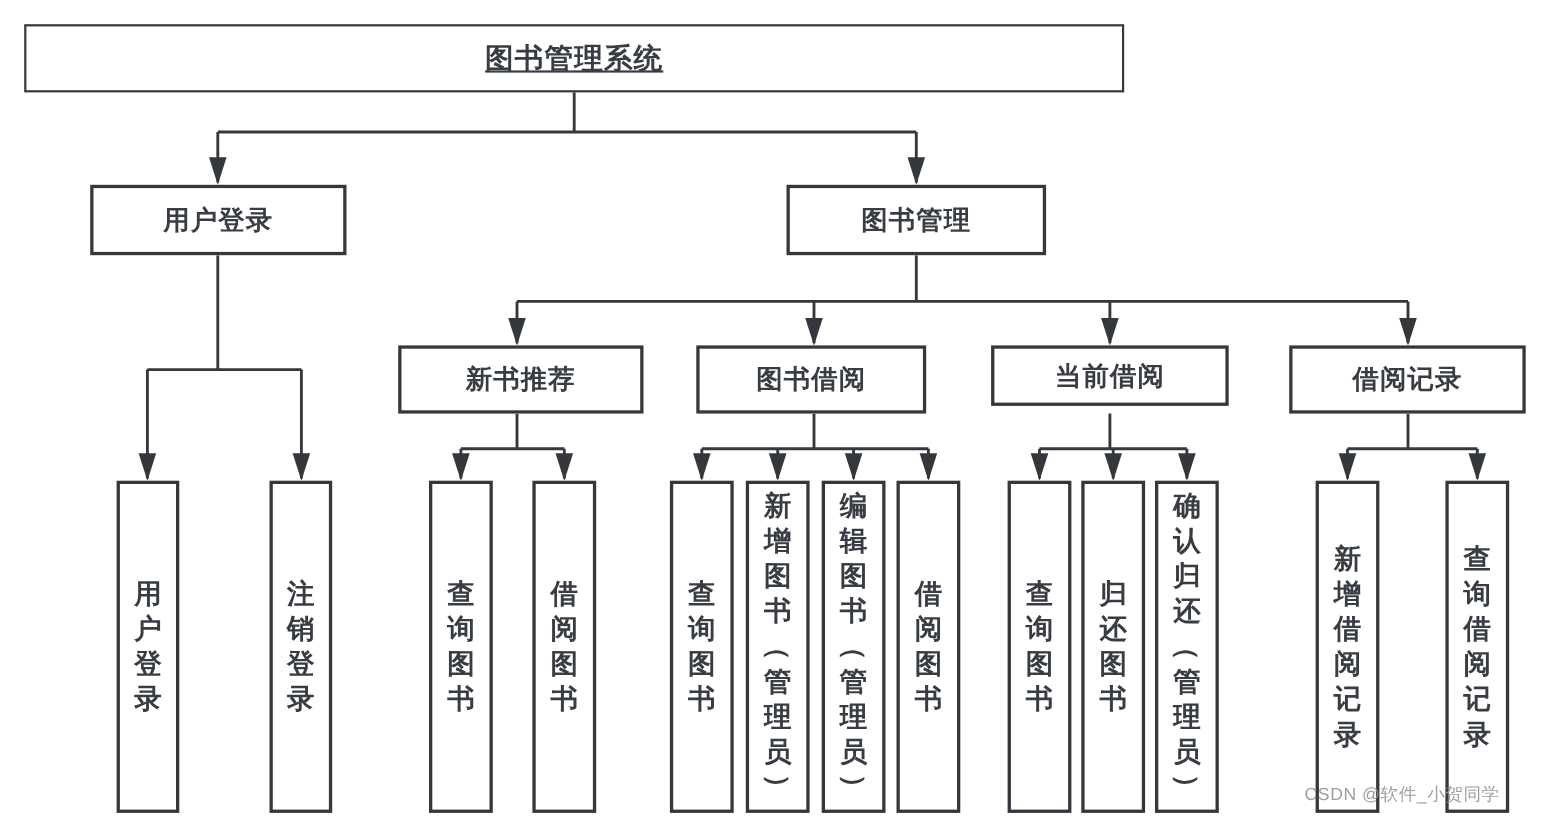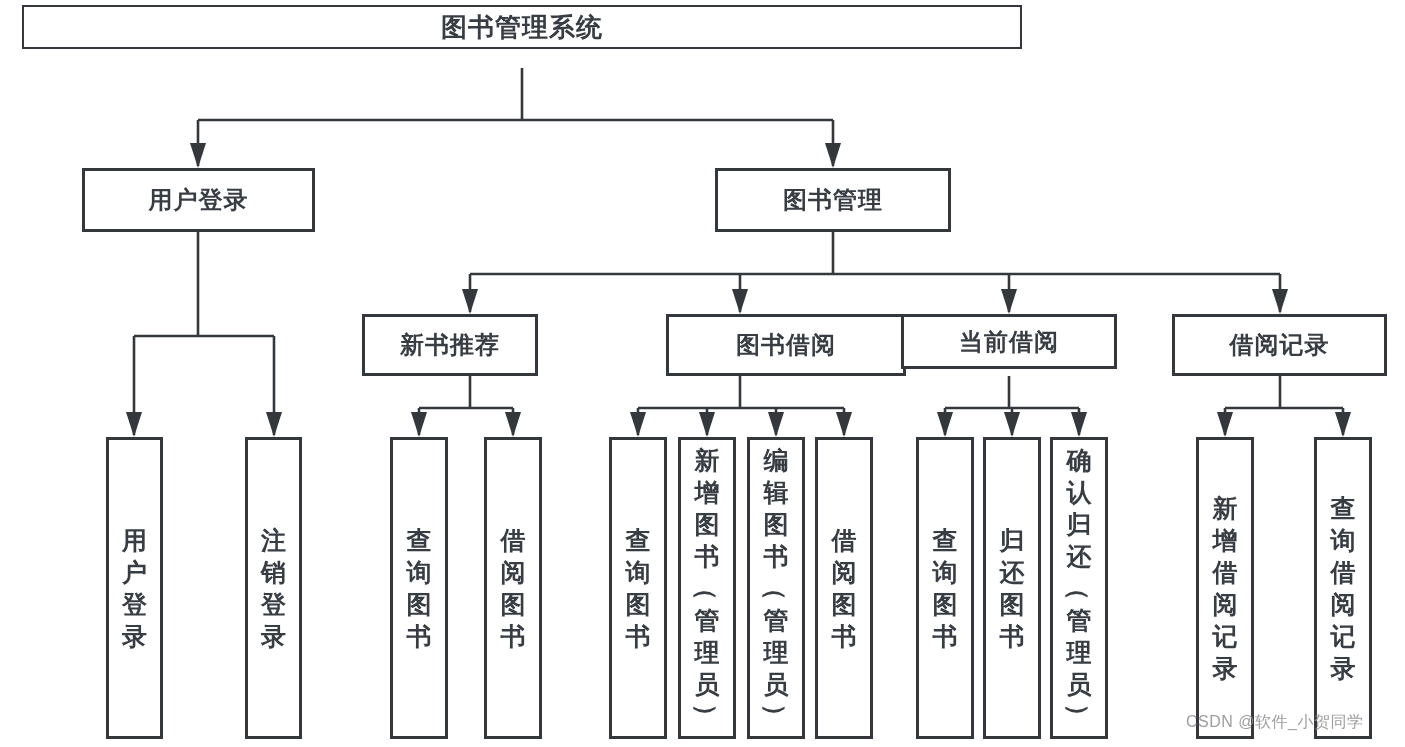--- a/index.html
+++ b/index.html
@@ -31,25 +31,25 @@
     border: 2.5px solid #34383c;
     display: flex;
     align-items: center;
     justify-content: center;
     font-size: 24px;
     font-weight: 600;
     color: #383d44;
     z-index: 2;
     letter-spacing: 1px;
   }
-  .b-root  { left: 22px;   top: 5px;  width: 1000px; height: 44px; font-size: 26px; }
+  .b-root  { left: 22px;   top: 22px;  width: 1000px; height: 62px; font-size: 26px; text-decoration: underline; }
   .b-login { left: 82px;   top: 168px; width: 233px;  height: 64px; border-width: 3px; }
   .b-manage{ left: 715px;  top: 168px; width: 236px;  height: 64px; border-width: 3px; }
-  .b-newbook { left: 362px;  top: 314px; width: 176px; height: 62px; border-width: 3px; }
-  .b-borrow  { left: 666px;  top: 314px; width: 240px; height: 62px; border-width: 3px; }
+  .b-newbook { left: 362px;  top: 314px; width: 223px; height: 62px; border-width: 3px; }
+  .b-borrow  { left: 633px;  top: 314px; width: 209px; height: 62px; border-width: 3px; }
   .b-current { left: 901px;  top: 314px; width: 216px; height: 55px; border-width: 3px; }
   .b-records { left: 1172px; top: 314px; width: 215px; height: 62px; border-width: 3px; }
 
   .vbox {
     position: absolute;
     box-sizing: border-box;
     top: 437px;
     width: 58px;
     height: 302px;
     background: #ffffff;

